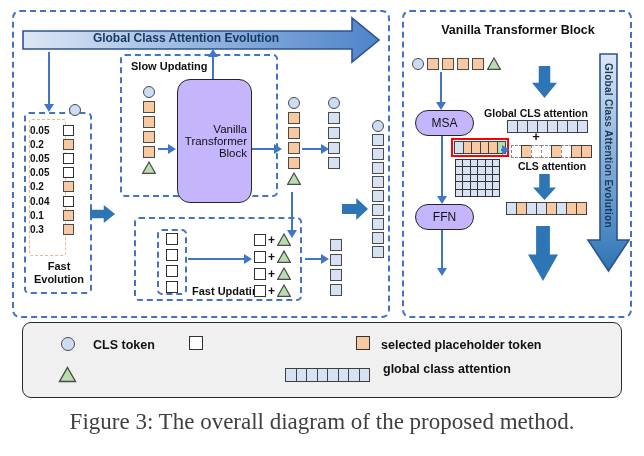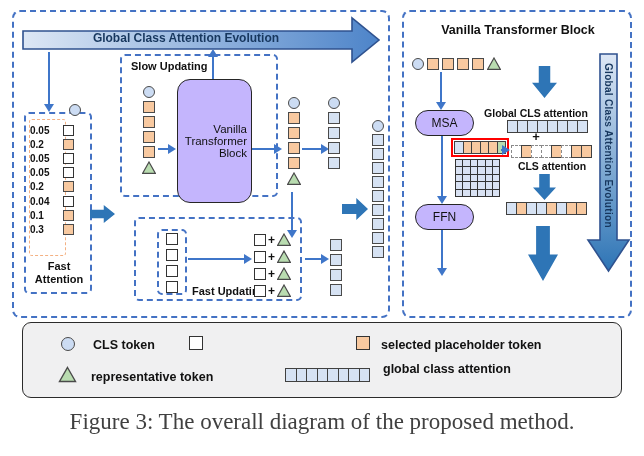--- a/index.html
+++ b/index.html
@@ -129,21 +129,21 @@
             <span class="score-val">0.1</span>
             <div class="tok tok-informative"></div>
           </div>
           <div class="score-row">
             <span class="score-val">0.3</span>
             <div class="tok tok-informative"></div>
           </div>
         </div>
       <div class="lbl" style="left:0;top:146px;width:66px;text-align:center;font-size:11px">
         <span style="display:block">Fast</span>
-        <span style="display:block">Attention</span>
+        <span style="display:block">Evolution</span>
       </div>
     </div>
 
     <div class="block-right" style="left:76px;top:193px;width:25px;height:18px"></div>
 
     <div class="subbox" style="left:106px;top:42px;width:158px;height:143px">
       <div class="lbl" style="left:9px;top:4px;font-size:11px">Slow Updating</div>
       <div class="col" style="left:20px;top:30px">
           <div class="tok tok-cls"></div>
           <div class="tok tok-informative"></div>
@@ -362,21 +362,20 @@
     <div class="lbl" style="left:70px;top:15px">CLS token</div>
 
     <div class="lg-square" style="left:166px;top:13px;background:#fff"></div>
 
     <div class="lg-square" style="left:333px;top:13px;background:#f8c9a0"></div>
     <div class="lbl" style="left:358px;top:15px">selected placeholder token</div>
 
     <svg style="position:absolute;left:35px;top:43px" width="19" height="17" viewBox="0 0 19 17">
       <polygon points="9.5,1.5 17.5,15.5 1.5,15.5" fill="#b9dcb0" stroke="#4a4a4a" stroke-width="1.4"></polygon>
     </svg>
-    <div class="lbl" style="left:68px;top:47px">representative token</div>
 
     <div class="strip legendstrip" style="left:262px;top:45px">
         <div class="cell cell-blue"></div>
         <div class="cell cell-blue"></div>
         <div class="cell cell-blue"></div>
         <div class="cell cell-blue"></div>
         <div class="cell cell-blue"></div>
         <div class="cell cell-blue"></div>
         <div class="cell cell-blue"></div>
         <div class="cell cell-blue"></div>

